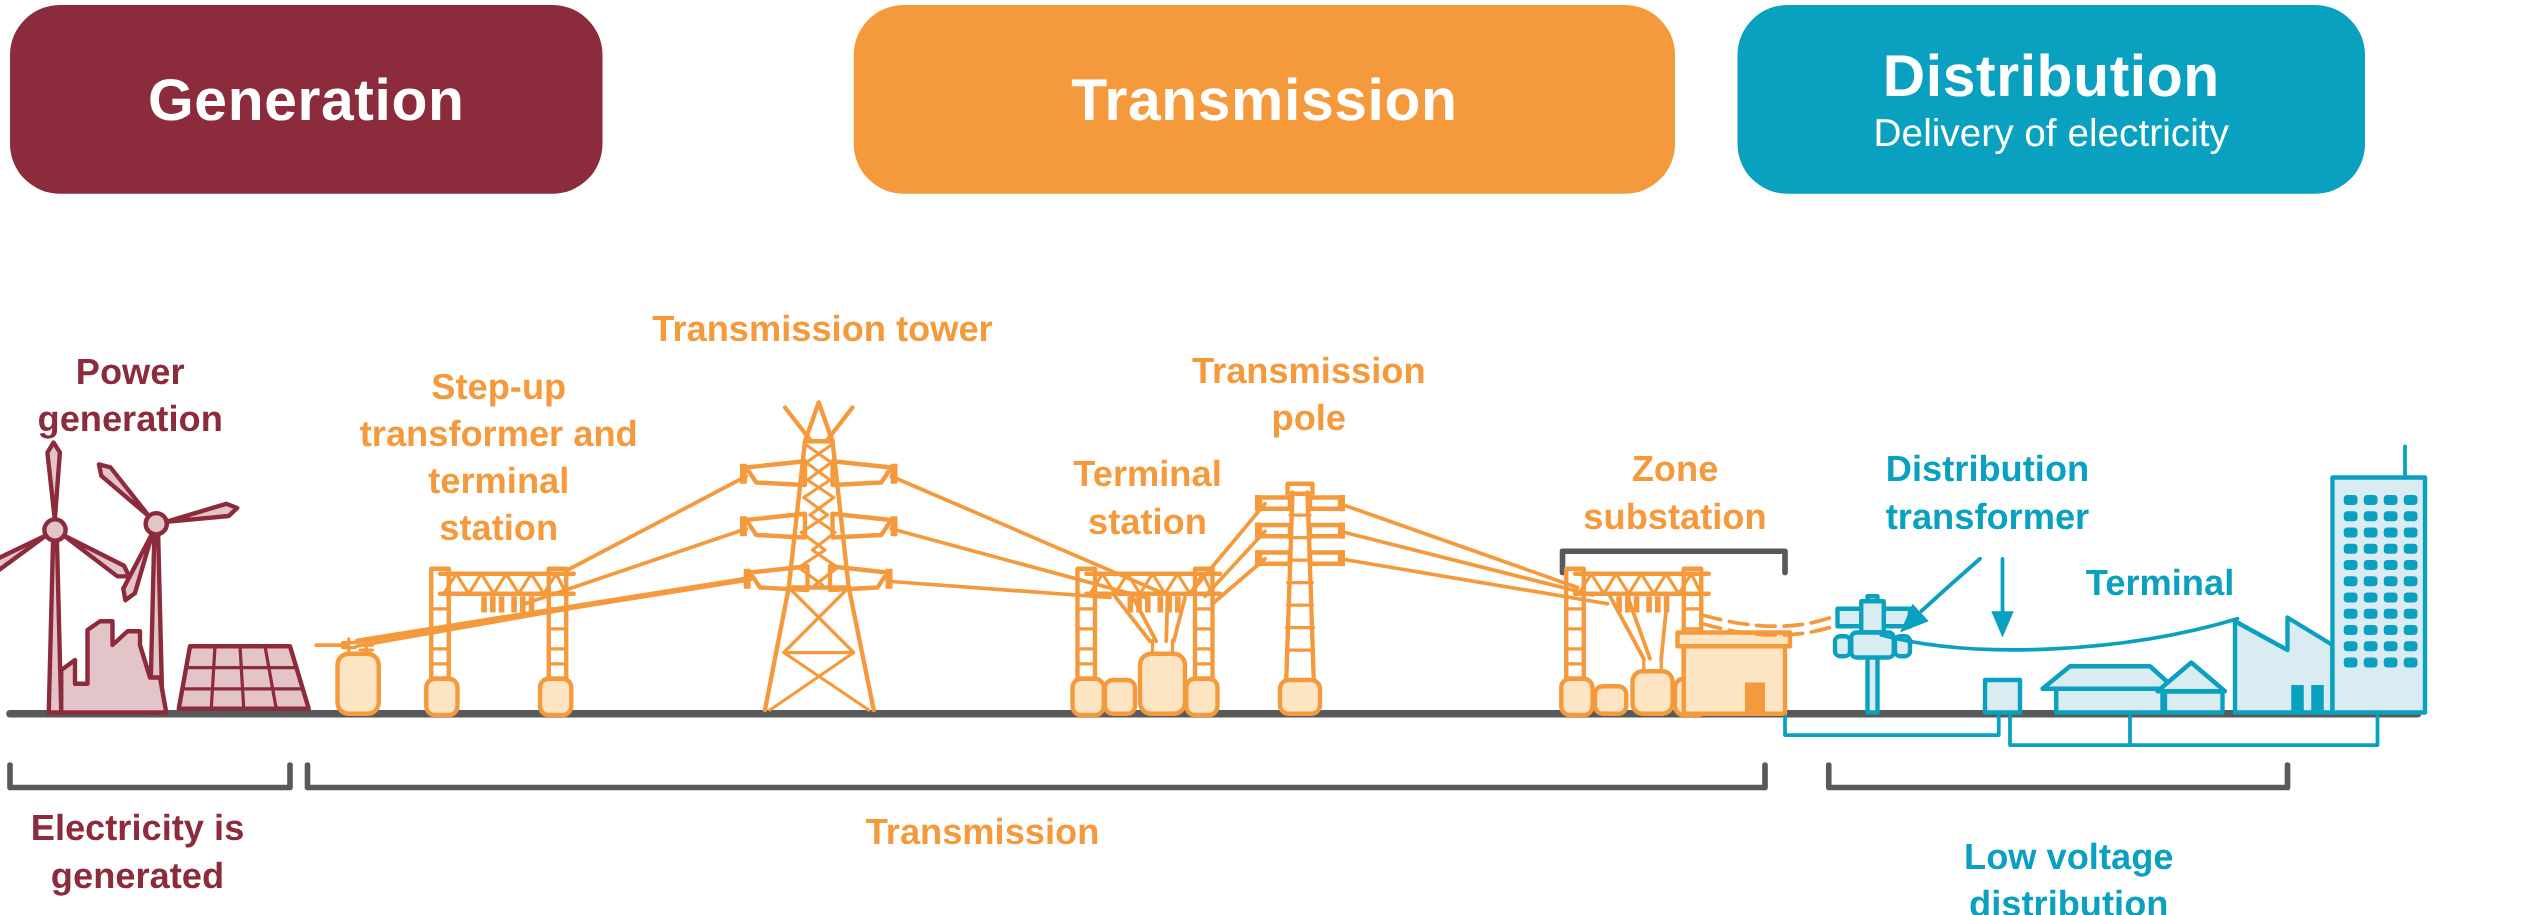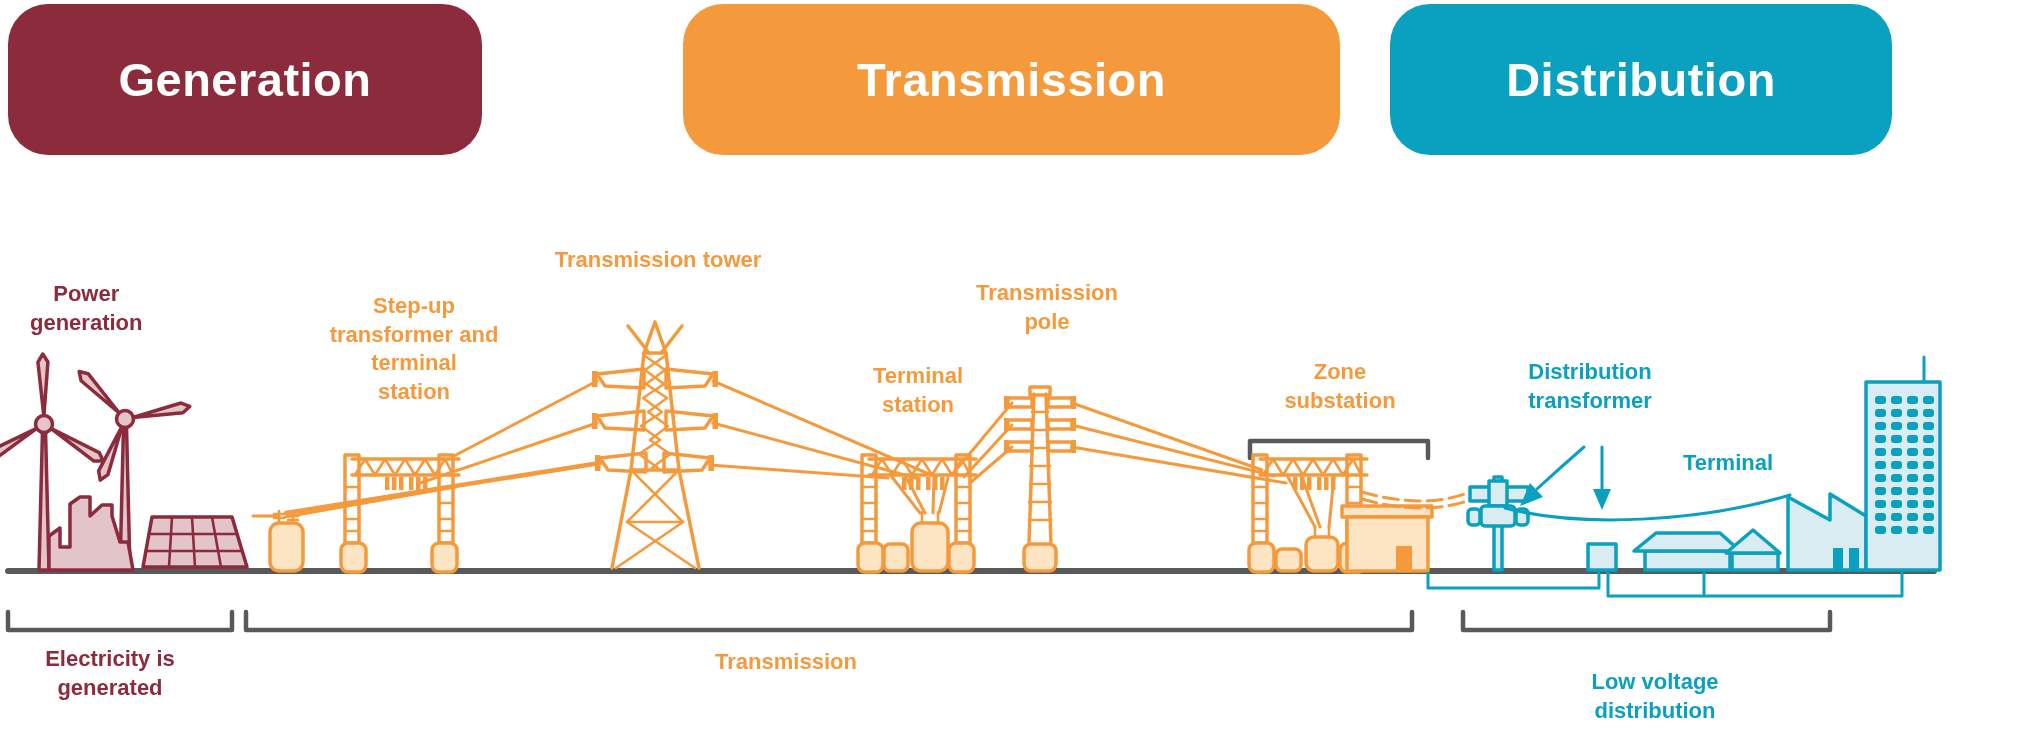--- a/index.html
+++ b/index.html
@@ -18,21 +18,21 @@
     display:flex;flex-direction:column;align-items:center;justify-content:center;
     gap:7px;text-align:center;
   }
   .badge-title{font-size:47px;font-weight:600;line-height:1;letter-spacing:.5px}
   .badge-sub{font-size:31px;font-weight:400;line-height:1}
   .b0{left:8px;width:474px;background:var(--maroon)}
   .b1{left:683px;width:657px;background:var(--orange)}
   .b2{left:1390px;width:502px;background:var(--teal)}
   svg.scene{position:absolute;left:0;top:0;display:block}
   .lbl{
-    position:absolute;font-size:22px;font-weight:700;line-height:1.3;
+    position:absolute;font-size:29px;font-weight:700;line-height:1.3;
     white-space:pre-line;transform:translateX(-50%);text-align:center;
   }
   .lbl.left{transform:none;text-align:center}
   .c-m{color:var(--maroon)} .c-o{color:var(--orange)} .c-t{color:var(--teal)}
 
   
   .s-m{stroke:var(--maroon);fill:none;stroke-width:3.5}
   .f-m{stroke:var(--maroon);fill:var(--maroon-light);stroke-width:3.5}
   .s-o{stroke:var(--orange);fill:none;stroke-width:3.5}
   .f-o{stroke:var(--orange);fill:var(--orange-light);stroke-width:3.5}
@@ -52,20 +52,21 @@
 <div>
 
   <div class="badge b0">
     <div class="badge-title">Generation</div>
   </div>
   <div class="badge b1">
     <div class="badge-title">Transmission</div>
   </div>
   <div class="badge b2">
     <div class="badge-title">Distribution</div>
+    <div class="badge-sub">Delivery of electricity</div>
   </div>
 
   <svg class="scene" width="2031" height="732" viewBox="0 0 2031 732">
     <defs>
       <g id="gantry">
         <rect class="s-o" x="0" y="2" width="14" height="88"></rect>
         <path class="s-o thin" d="M0,34 H14 M0,50 H14 M0,66 H14 M0,78 H14"></path>
         <rect class="s-o" x="94" y="2" width="14" height="88"></rect>
         <path class="s-o thin" d="M94,34 H108 M94,50 H108 M94,66 H108 M94,78 H108"></path>
         <path class="s-o" d="M7,6 H114 M7,22 H114"></path>
@@ -238,21 +239,21 @@
       </g>
     </g>
 
     <path class="s-t w" d="M1428,573 V588 H1599 V573 M1608,573 V596 H1902 V573 M1704,596 V573"></path>
 
     <path class="s-g" d="M8,612 V630 H232 V612 M246,612 V630 H1412 V612 M1463,612 V630 H1830 V612"></path>
   </svg>
 
   <div class="lbl left c-m" style="left:30px;top:280px">Power
 generation</div>
-  <div class="lbl c-o" style="left:414px;top:292px">Step-up
+  <div class="lbl c-o" style="left:399px;top:292px">Step-up
 transformer and
 terminal
 station</div>
   <div class="lbl c-o" style="left:658px;top:246px">Transmission tower</div>
   <div class="lbl c-o" style="left:918px;top:362px">Terminal
 station</div>
   <div class="lbl c-o" style="left:1047px;top:279px">Transmission
 pole</div>
   <div class="lbl c-o" style="left:1340px;top:358px">Zone
 substation</div>

